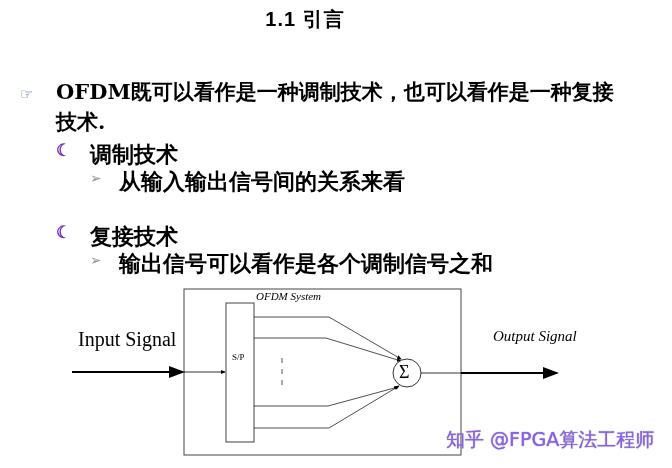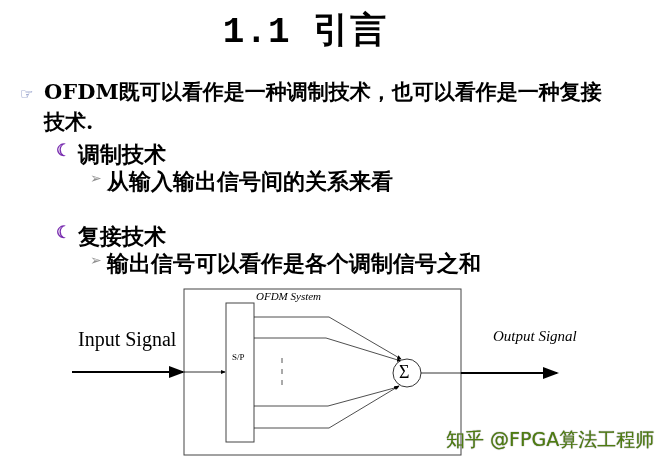--- a/index.html
+++ b/index.html
@@ -2,33 +2,33 @@
 <html><head>
 <meta charset="utf-8">
 <style>
   html, body { margin:0; padding:0; }
   body {
     width:672px; height:468px; background:#ffffff; position:relative; overflow:hidden;
     font-family: "DejaVu Serif", "Liberation Serif", serif; color:#000;
   }
   .title {
     position:absolute; left:0; top:6px; width:610px; text-align:center;
-    font-size:36px; font-weight:bold; letter-spacing:1px;
-    font-family: Liberation Mono, monospace;
+    font-size:20px; font-weight:bold; letter-spacing:1px;
+    font-family: Liberation Sans, sans-serif;
   }
-  .line { position:absolute; font-weight:bold; white-space:nowrap; }
+  .line { position:absolute; font-weight:bold; white-space:nowrap;margin-left:12px; }
   .l1 { left:44px; top:78px; font-size:21px; }
   .l1b { left:44px; top:108px; font-size:21px; }
   .bullet1 { position:absolute; left:20px; top:85px; font-size:15px; color:#5566aa; }
   .sub { font-size:22px; }
   .moon { position:absolute; font-size:17px; color:#7a2fb0; font-weight:bold; }
   .tri { position:absolute; font-size:14px; color:#8f8f8f; }
   .diagram { position:absolute; left:0; top:0; }
   .watermark {
-    position:absolute; left:446px; top:427px; font-size:19px; color:#4d7c0f;
+    position:absolute; left:446px; top:427px; font-size:19px; color:#8b5cf6;
     font-family: "DejaVu Sans", "Liberation Sans", sans-serif;
     text-shadow: 0 0 1px #999, 0 0 1px #999;
   }
   .dlabel { position:absolute; font-family:"Liberation Serif", "DejaVu Serif", serif; font-size:14px; }
 </style>
 </head>
 <body>
 
 <div class="title">1.1 引言</div>
 

